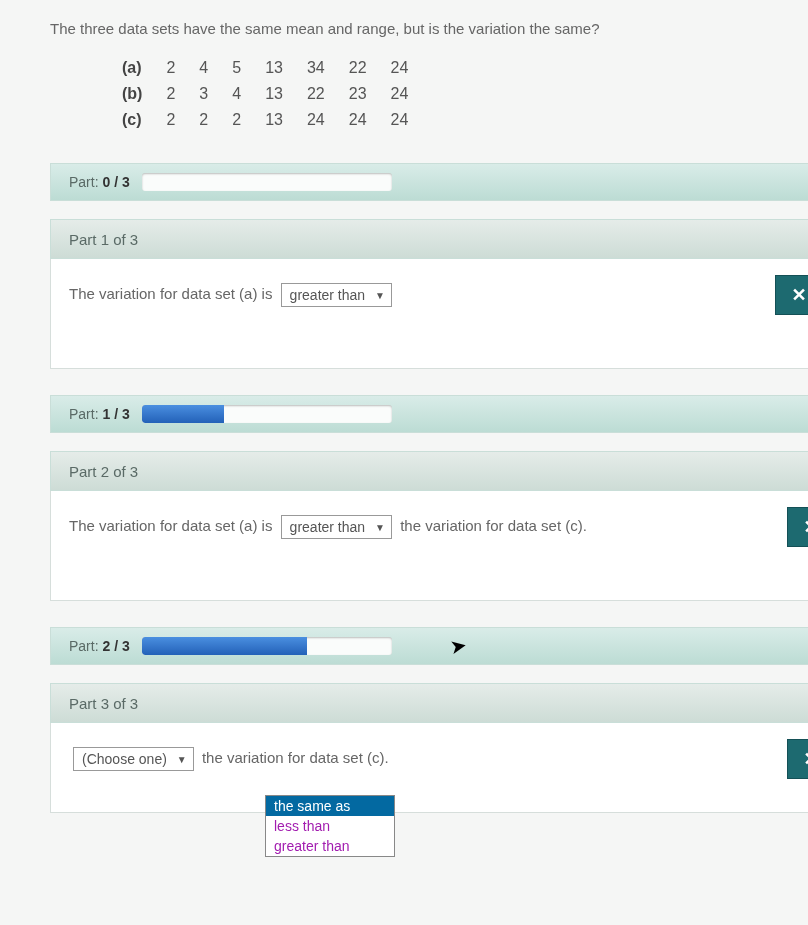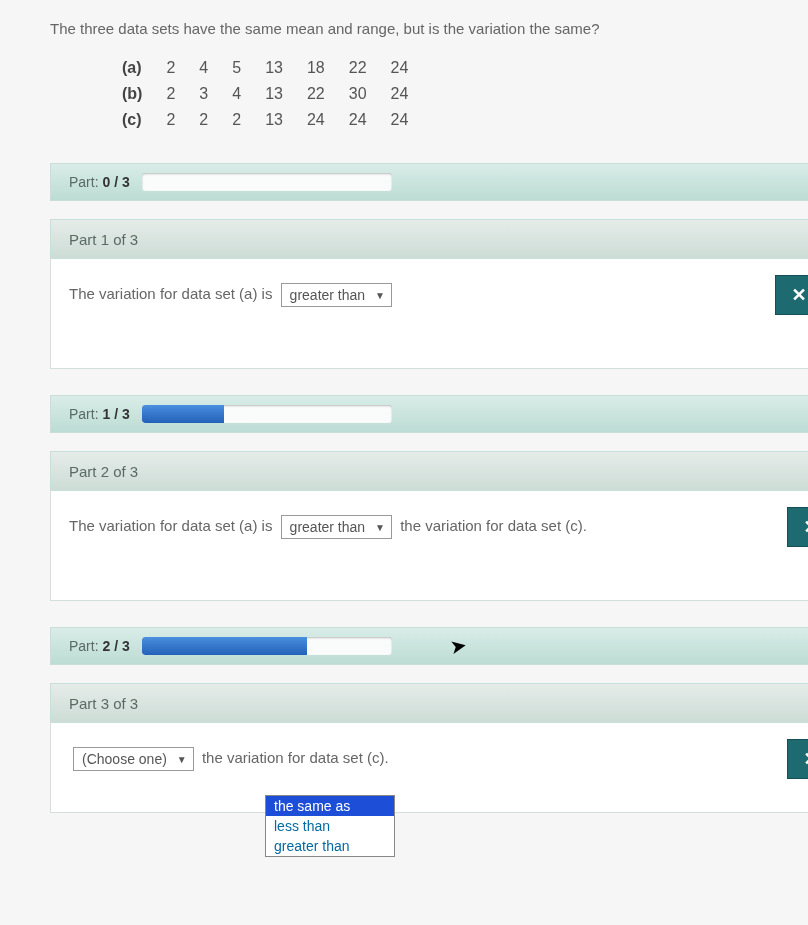--- a/index.html
+++ b/index.html
@@ -136,25 +136,25 @@
     top: 48px;
     left: 196px;
     background:#fff;
     border:1px solid #888;
     font-size:14px;
     min-width: 130px;
     z-index: 10;
   }
   .dropdown-menu .opt {
     padding: 2px 8px;
-    color:#0369a1;
+    color:#a21caf;
     cursor:pointer;
   }
   .dropdown-menu .opt.selected {
-    background:#1d4ed8;
+    background:#0369a1;
     color:#fff;
   }
   .cursor-img {
     position:absolute;
     left:450px;
     top: 634px;
     font-size:20px;
     color:#000;
     transform: rotate(-10deg);
     pointer-events:none;
@@ -168,32 +168,32 @@
   <div class="question-prompt">The three data sets have the same mean and range, but is the variation the same?</div>
 
   <table class="data-table">
     <tbody>
         <tr>
       <td class="label">(a)</td>
       <td>2</td>
       <td>4</td>
       <td>5</td>
       <td>13</td>
-      <td>18</td>
+      <td>34</td>
       <td>22</td>
       <td>24</td>
     </tr>
     <tr>
       <td class="label">(b)</td>
       <td>2</td>
       <td>3</td>
       <td>4</td>
       <td>13</td>
       <td>22</td>
-      <td>30</td>
+      <td>23</td>
       <td>24</td>
     </tr>
     <tr>
       <td class="label">(c)</td>
       <td>2</td>
       <td>2</td>
       <td>2</td>
       <td>13</td>
       <td>24</td>
       <td>24</td>

